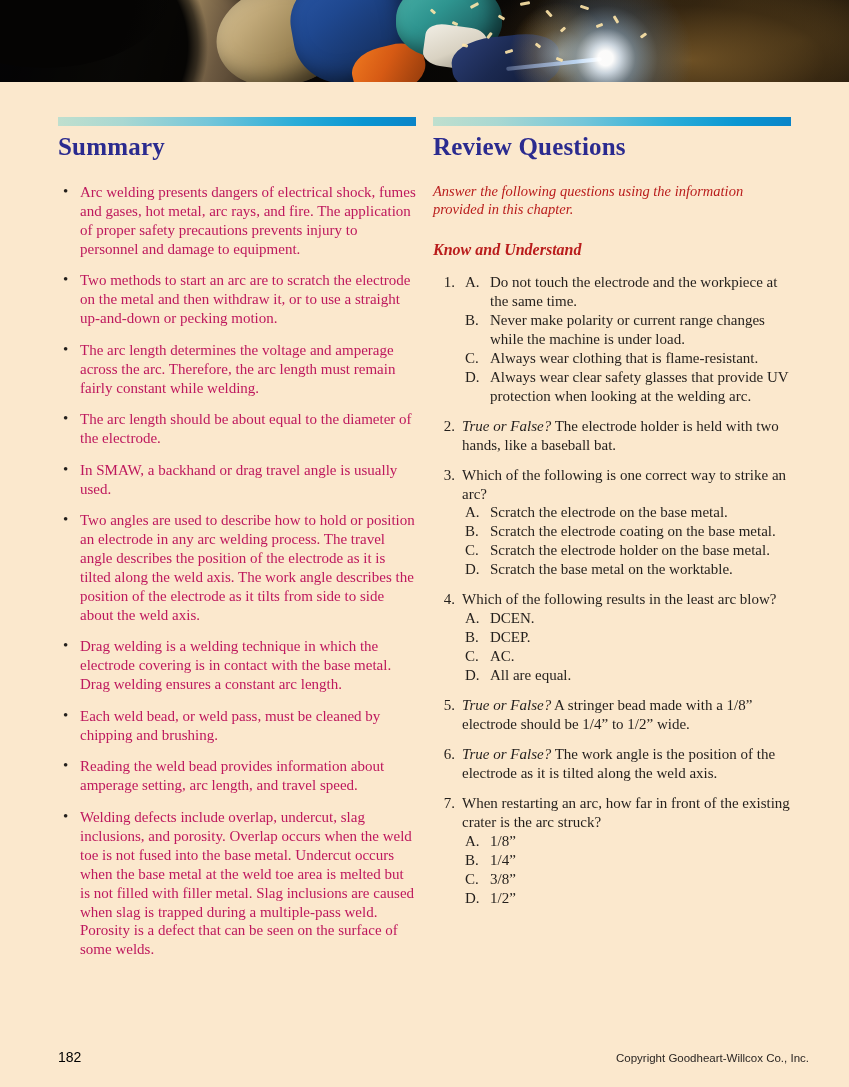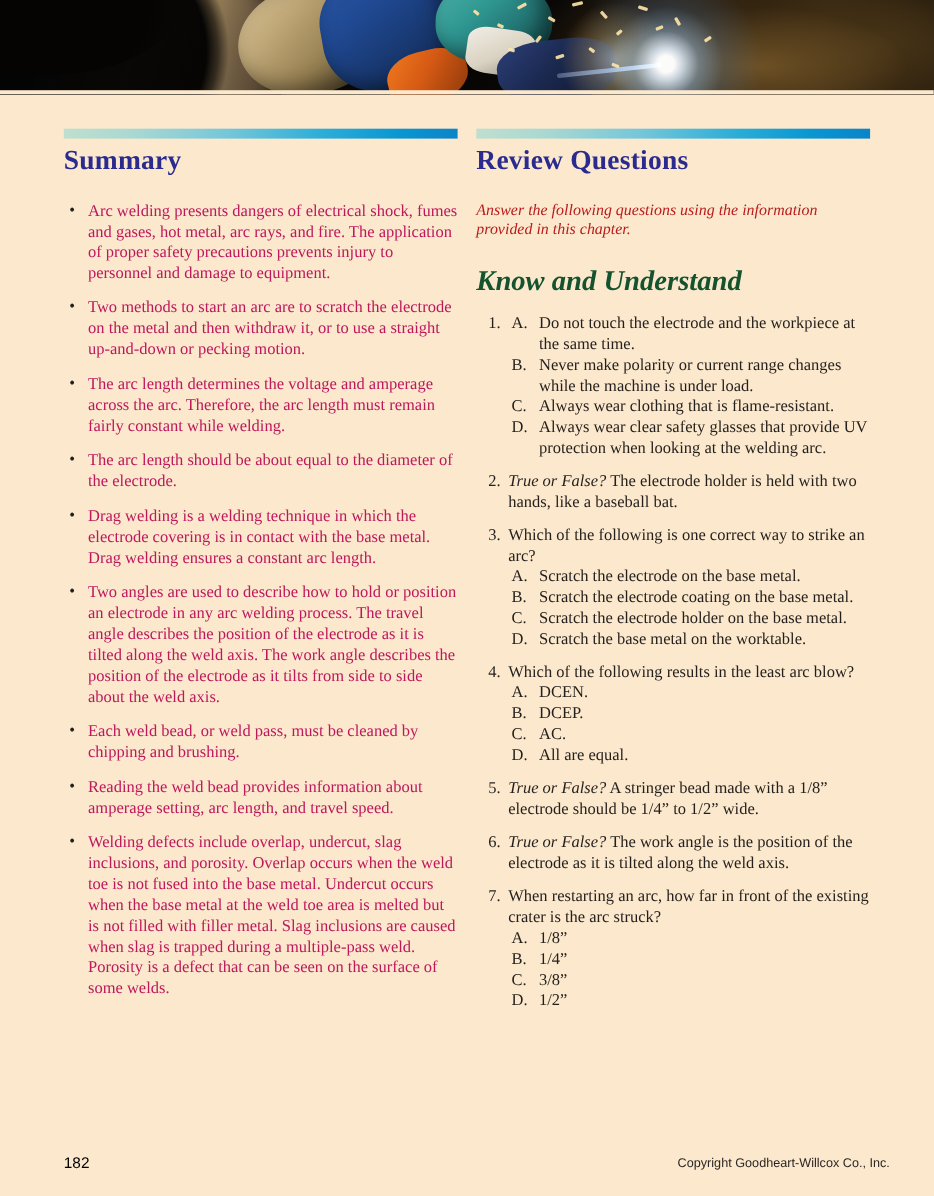--- a/index.html
+++ b/index.html
@@ -178,22 +178,22 @@
   .intro {
     font-style: italic;
     font-size: 14.5px;
     line-height: 1.27;
     color: #b91c1c;
     margin: 21px 0 0 0;
   }
   .subhead {
     font-weight: bold;
     font-style: italic;
-    font-size: 26px;
-    color: #14532d;
+    font-size: 16px;
+    color: #b91c1c;
     margin: 22px 0 0 0;
   }
 
   
   ul.bullets {
     list-style: none;
     margin: 22px 0 0 0;
     padding: 0;
   }
   ul.bullets > li {
@@ -324,22 +324,23 @@
 <div class="page-body">
 
   <div class="col col-left">
     <div class="rule"></div>
     <h1 class="section-title">Summary</h1>
     <ul class="bullets" id="summary-list">
         <li>Arc welding presents dangers of electrical shock, fumes and gases, hot metal, arc rays, and fire. The application of proper safety precautions prevents injury to personnel and damage to equipment.</li>
         <li>Two methods to start an arc are to scratch the electrode on the metal and then withdraw it, or to use a straight up-and-down or pecking motion.</li>
         <li>The arc length determines the voltage and amperage across the arc. Therefore, the arc length must remain fairly constant while welding.</li>
         <li>The arc length should be about equal to the diameter of the electrode.</li>
+        <li>In SMAW, a backhand or drag travel angle is usually used.</li>
+        <li>Two angles are used to describe how to hold or position an electrode in any arc welding process. The travel angle describes the position of the electrode as it is tilted along the weld axis. The work angle describes the position of the electrode as it tilts from side to side about the weld axis.</li>
         <li>Drag welding is a welding technique in which the electrode covering is in contact with the base metal. Drag welding ensures a constant arc length.</li>
-        <li>Two angles are used to describe how to hold or position an electrode in any arc welding process. The travel angle describes the position of the electrode as it is tilted along the weld axis. The work angle describes the position of the electrode as it tilts from side to side about the weld axis.</li>
         <li>Each weld bead, or weld pass, must be cleaned by chipping and brushing.</li>
         <li>Reading the weld bead provides information about amperage setting, arc length, and travel speed.</li>
         <li>Welding defects include overlap, undercut, slag inclusions, and porosity. Overlap occurs when the weld toe is not fused into the base metal. Undercut occurs when the base metal at the weld toe area is melted but is not filled with filler metal. Slag inclusions are caused when slag is trapped during a multiple-pass weld. Porosity is a defect that can be seen on the surface of some welds.</li>
       </ul>
   </div>
 
   <div class="col col-right">
     <div class="rule"></div>
     <h1 class="section-title">Review Questions</h1>
     <p class="intro">Answer the following questions using the information provided in this chapter.</p>

